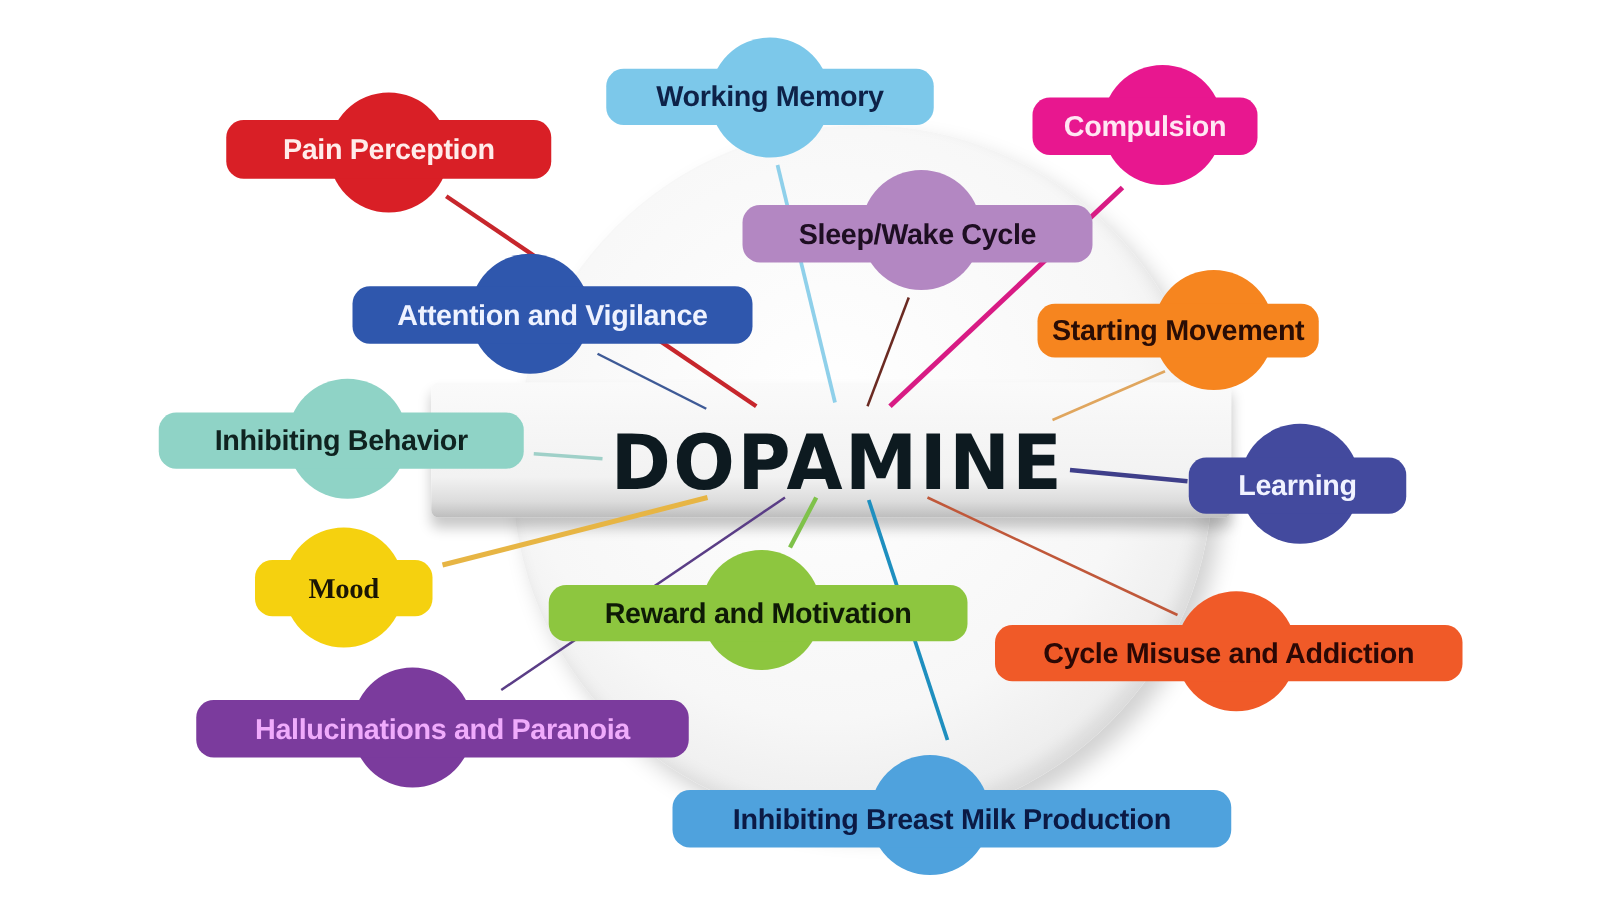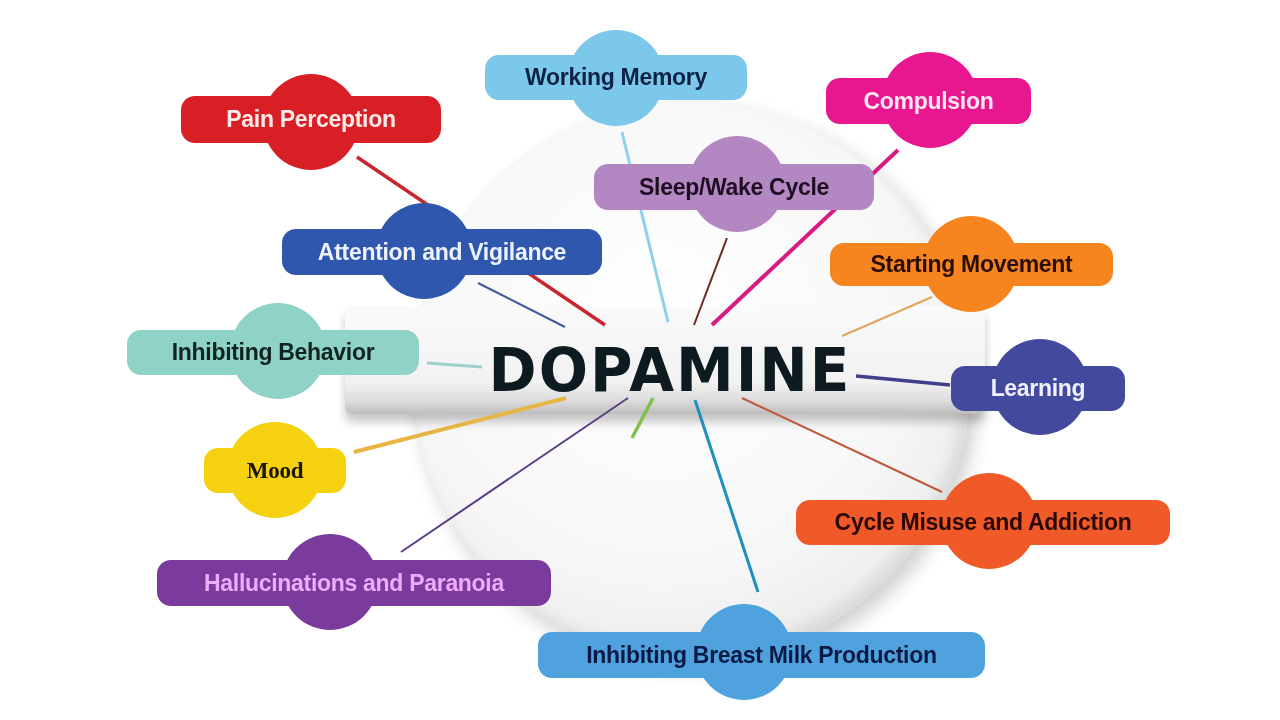--- a/index.html
+++ b/index.html
@@ -70,60 +70,64 @@
     <line x1="695" y1="400" x2="758" y2="592" stroke-width="3" stroke="#1e8fbf"></line>
   </svg>
 
   <div class="title">DOPAMINE</div>
 
   <div class="node" style="left:485px; top:55px; width:262px; height:45px;">
     <div class="bump" style="left: 83px; top: -25px; width: 96px; height: 96px; background: rgb(124, 200, 234);"></div>
     <div class="pill" style="background: rgb(124, 200, 234); color: rgb(14, 34, 72);">Working Memory</div>
   </div>
 
-  <div class="node" style="left:826px; top:78px; width:205px; height:46px;">
+  <div class="node" style="left:826px; top:78px; width:180px; height:46px;">
     <div class="bump" style="left: 56px; top: -26px; width: 96px; height: 96px; background: rgb(232, 23, 143);"></div>
     <div class="pill" style="background: rgb(232, 23, 143); color: rgb(255, 230, 243);">Compulsion</div>
   </div>
 
   <div class="node" style="left:181px; top:96px; width:260px; height:47px;">
     <div class="bump" style="left: 82px; top: -22px; width: 96px; height: 96px; background: rgb(217, 31, 38);"></div>
     <div class="pill" style="background: rgb(217, 31, 38); color: rgb(255, 236, 234);">Pain Perception</div>
   </div>
 
   <div class="node" style="left:594px; top:164px; width:280px; height:46px;text-decoration:underline;">
     <div class="bump" style="left: 95px; top: -28px; width: 96px; height: 96px; background: rgb(179, 135, 194);"></div>
     <div class="pill" style="background: rgb(179, 135, 194); color: rgb(30, 14, 34);">Sleep/Wake Cycle</div>
   </div>
 
   <div class="node" style="left:282px; top:229px; width:320px; height:46px;">
     <div class="bump" style="left: 94px; top: -26px; width: 96px; height: 96px; background: rgb(47, 87, 173);"></div>
     <div class="pill" style="background: rgb(47, 87, 173); color: rgb(238, 242, 255);">Attention and Vigilance</div>
   </div>
 
-  <div class="node" style="left:830px; top:243px; width:283px; height:43px;">
+  <div class="node" style="left:830px; top:243px; width:225px; height:43px;">
     <div class="bump" style="left: 93px; top: -27px; width: 96px; height: 96px; background: rgb(246, 133, 31);"></div>
     <div class="pill" style="background: rgb(246, 133, 31); color: rgb(42, 13, 5);">Starting Movement</div>
   </div>
 
   <div class="node" style="left:127px; top:330px; width:292px; height:45px;">
     <div class="bump" style="left: 103px; top: -27px; width: 96px; height: 96px; background: rgb(143, 211, 198);"></div>
     <div class="pill" style="background: rgb(143, 211, 198); color: rgb(15, 35, 32);">Inhibiting Behavior</div>
   </div>
 
   <div class="node" style="left:951px; top:366px; width:174px; height:45px;">
     <div class="bump" style="left: 41px; top: -27px; width: 96px; height: 96px; background: rgb(67, 74, 158);"></div>
     <div class="pill" style="background: rgb(67, 74, 158); color: rgb(240, 242, 255);">Learning</div>
   </div>
 
   <div class="node" style="left:204px; top:448px; width:142px; height:45px;font-family:Liberation Serif, serif;">
     <div class="bump" style="left: 23px; top: -26px; width: 96px; height: 96px; background: rgb(245, 209, 15);"></div>
     <div class="pill" style="background: rgb(245, 209, 15); color: rgb(27, 22, 4);">Mood</div>
   </div>
 
+  <div class="node" style="left:439px; top:468px; width:335px; height:45px;">
+    <div class="bump" style="left: 122px; top: -28px; width: 96px; height: 96px; background: rgb(141, 198, 63);"></div>
+    <div class="pill" style="background: rgb(141, 198, 63); color: rgb(14, 26, 6);">Reward and Motivation</div>
+  </div>
 
   <div class="node" style="left:796px; top:500px; width:374px; height:45px;">
     <div class="bump" style="left: 145px; top: -27px; width: 96px; height: 96px; background: rgb(240, 90, 40);"></div>
     <div class="pill" style="background: rgb(240, 90, 40); color: rgb(43, 8, 5);">Cycle Misuse and Addiction</div>
   </div>
 
   <div class="node" style="left:157px; top:560px; width:394px; height:46px;">
     <div class="bump" style="left: 125px; top: -26px; width: 96px; height: 96px; background: rgb(123, 59, 157);"></div>
     <div class="pill" style="background: rgb(123, 59, 157); color: #f0abfc;">Hallucinations and Paranoia</div>
   </div>

